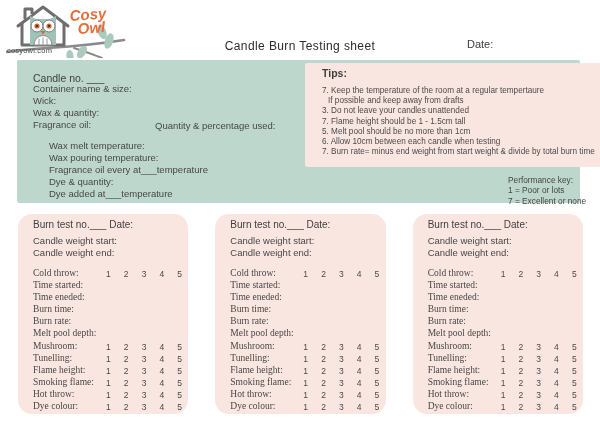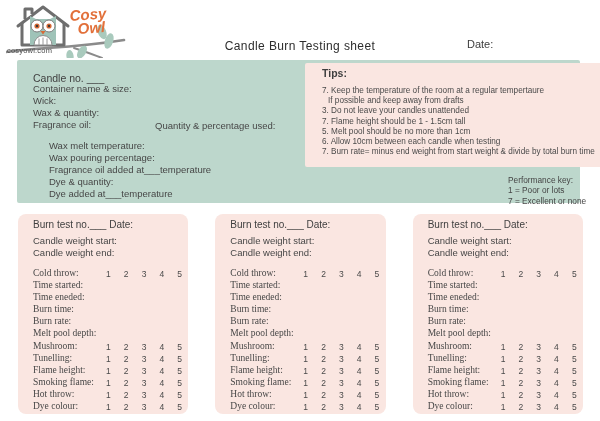--- a/index.html
+++ b/index.html
@@ -36,21 +36,21 @@
   .tip-line{font-size:8.2px;line-height:10.2px;white-space:nowrap;color:#4a4a4a;}
   .tip-line.indent{padding-left:6px;}
   
   .perf-key{position:absolute;left:491px;top:115px;}
   .perf-line{font-size:8.3px;line-height:10.4px;white-space:nowrap;color:#454545;}
   
   .burn-grid{
     position:absolute;left:18px;top:214px;width:565px;height:200px;
     display:grid;grid-template-columns:repeat(3,1fr);column-gap:27px;
   }
-  .burn-col{position:relative;background:#fae6e1;border-radius:8px;height:200px;}
+  .burn-col{position:relative;background:#fae6e1;border-radius:14px;height:200px;}
   .burn-header{position:absolute;left:15px;top:5px;font-size:10px;color:#3f3f3f;white-space:nowrap;}
   .weights{position:absolute;left:15px;top:21px;}
   .weight-line{font-size:9.5px;line-height:12px;white-space:nowrap;}
   .rows{position:absolute;left:15px;top:54px;right:6px;}
   .row{position:relative;height:12.1px;}
   .row .lbl{position:absolute;left:0;top:0;font-size:9.5px;white-space:nowrap;font-family:Liberation Serif, serif;}
   .row .scale{position:absolute;left:73px;top:1px;width:76px;display:flex;justify-content:space-between;}
   .row .scale span{font-size:8.5px;color:#4a4a4a;}
 </style>
 </head>
@@ -97,22 +97,22 @@
     <div class="candle-no">Candle no. ___</div>
     <div class="info-fields-top" id="info-fields-top">
         <div class="info-line">Container name &amp; size:</div>
         <div class="info-line">Wick:</div>
         <div class="info-line">Wax &amp; quantity:</div>
         <div class="info-line">Fragrance oil:</div>
       </div>
     <div class="qty-pct">Quantity &amp; percentage used:</div>
     <div class="info-fields-bottom" id="info-fields-bottom">
         <div class="info-line">Wax melt temperature:</div>
-        <div class="info-line">Wax pouring percentage:</div>
-        <div class="info-line">Fragrance oil added at___temperature</div>
+        <div class="info-line">Wax pouring temperature:</div>
+        <div class="info-line">Fragrance oil every at___temperature</div>
         <div class="info-line">Dye &amp; quantity:</div>
         <div class="info-line">Dye added at___temperature</div>
       </div>
 
     <div class="tips-box">
       <div class="tips-title">Tips:</div>
       <div class="tips-list" id="tips-list">
           <div class="tip-line">7. Keep the temperature of the room at a regular tempertaure</div>
           <div class="tip-line indent">If possible and keep away from drafts</div>
           <div class="tip-line">3. Do not leave your candles unattended</div>

